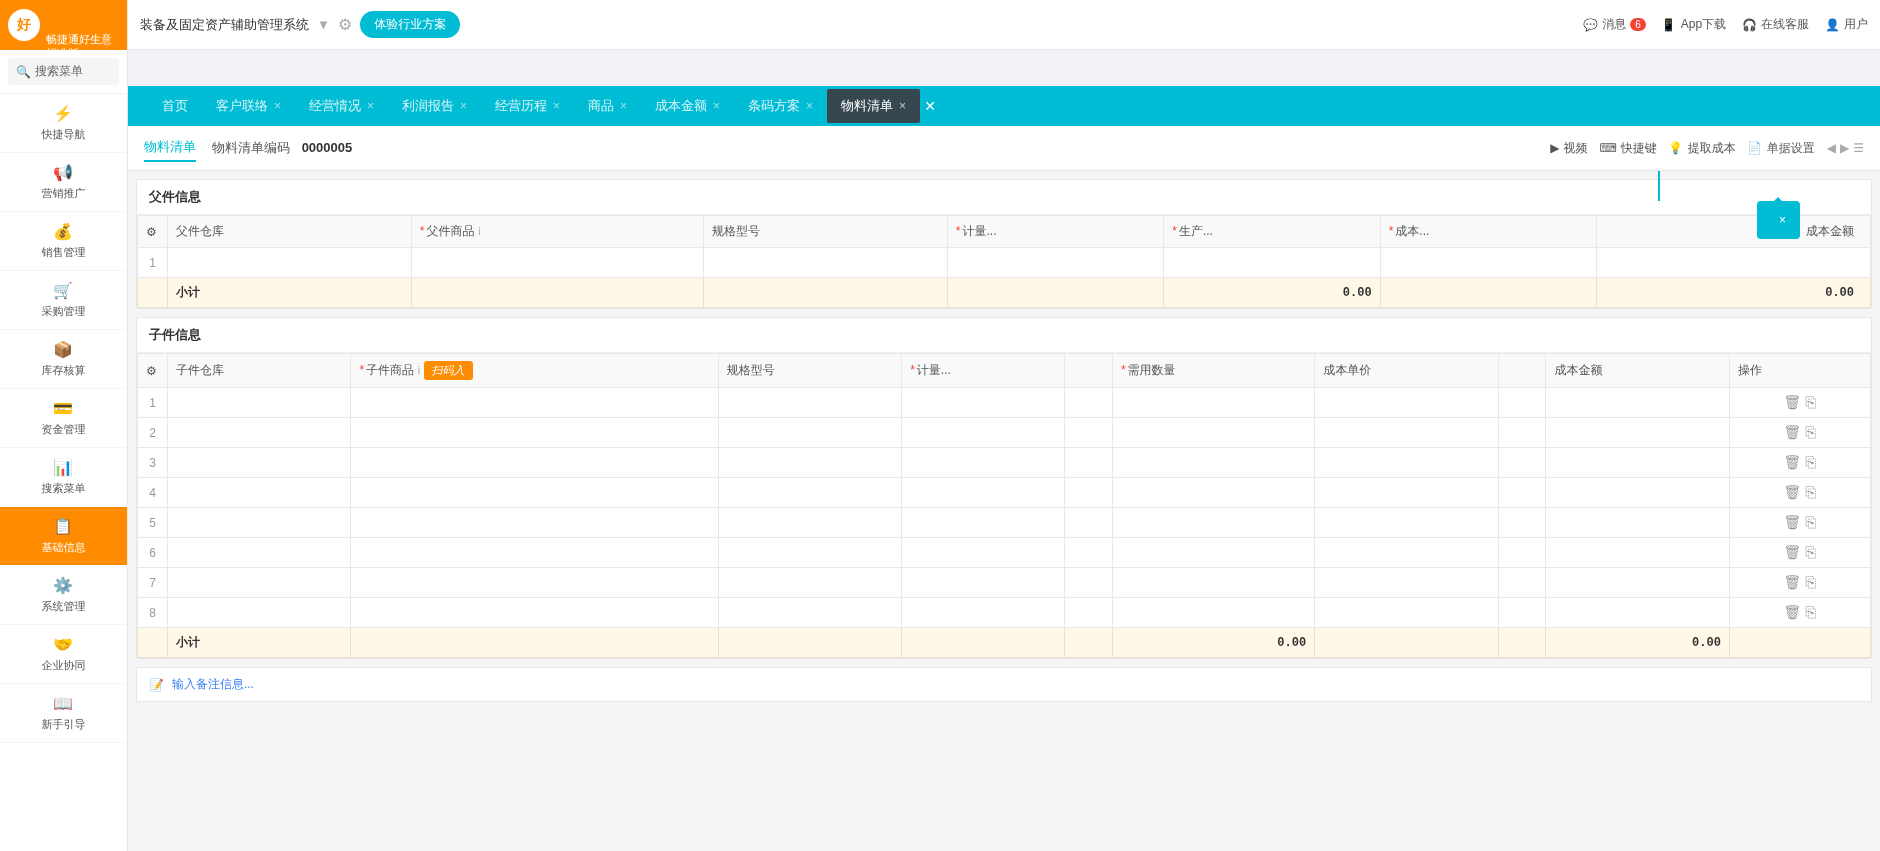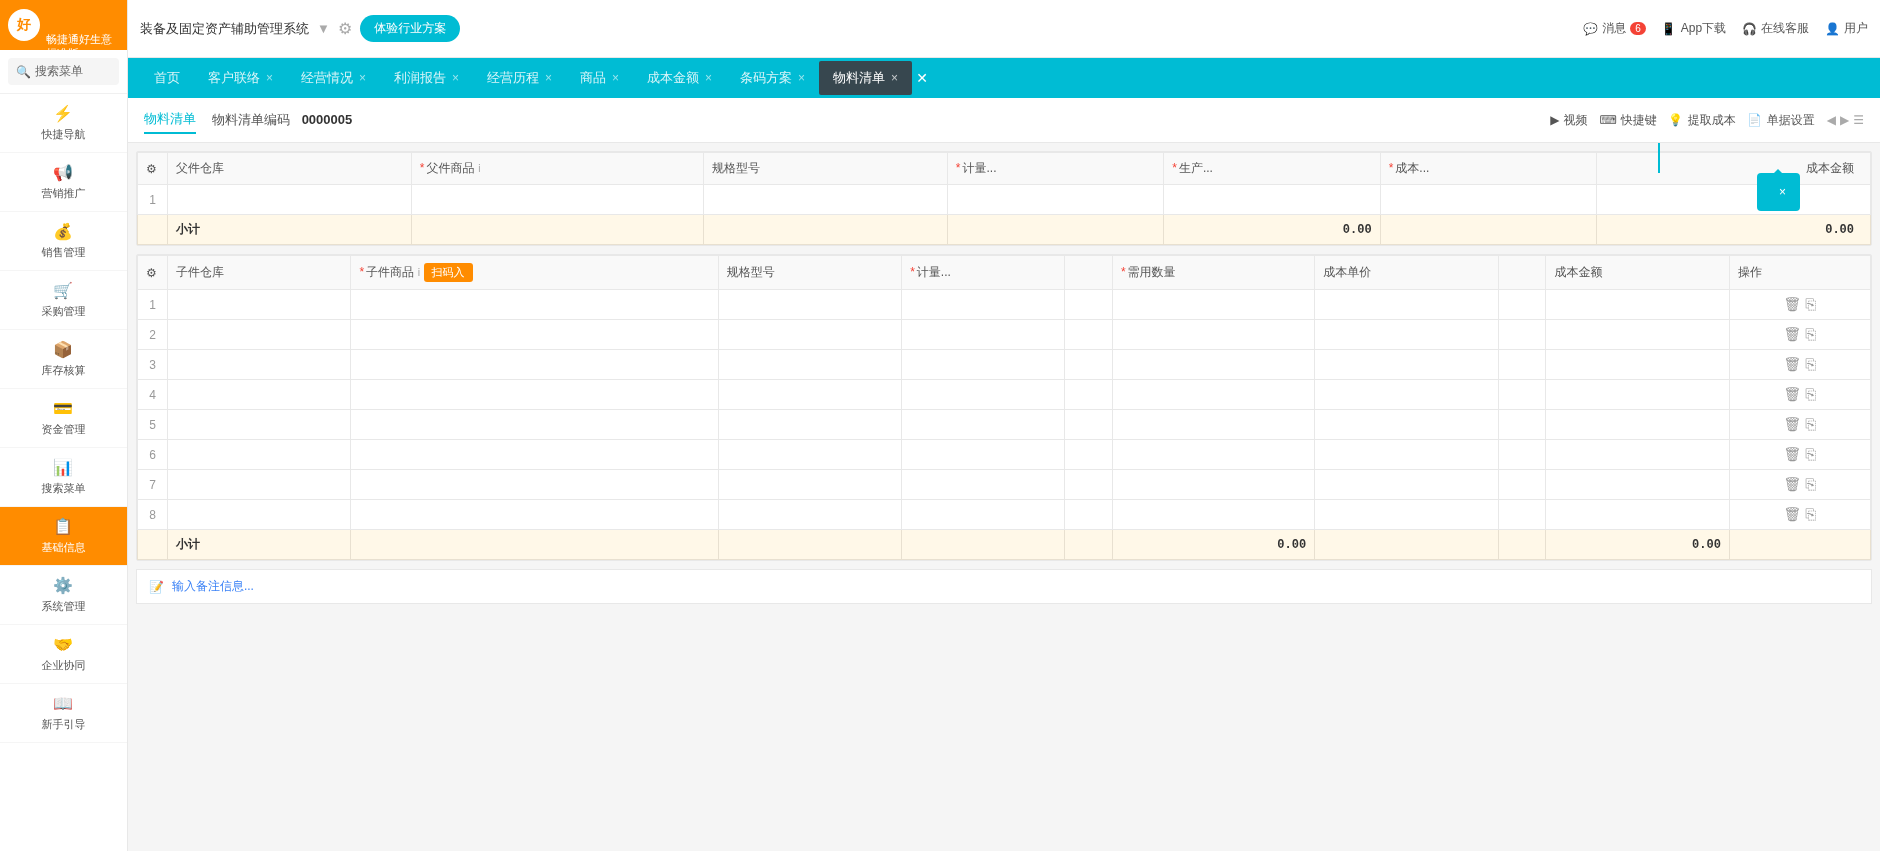--- a/index.html
+++ b/index.html
@@ -13,30 +13,30 @@
     .sidebar-search { padding: 8px; border-bottom: 1px solid #f0f0f0; }
     .sidebar-search-btn { width: 100%; background: #f5f5f5; border: none; border-radius: 4px; padding: 5px 8px; font-size: 12px; color: #666; cursor: pointer; display: flex; align-items: center; gap: 4px; }
     .sidebar-item { padding: 10px 8px; display: flex; flex-direction: column; align-items: center; gap: 4px; cursor: pointer; color: #555; font-size: 11px; border-bottom: 1px solid #f5f5f5; }
     .sidebar-item.active { background: #ff8c00; color: #fff; }
     .sidebar-item-icon { font-size: 16px; }
 
     
     .main { flex: 1; display: flex; flex-direction: column; overflow: hidden; }
 
     
-    .topbar { height: 58px; background: #fff; display: flex; align-items: center; justify-content: space-between; padding: 0 12px; border-bottom: 1px solid #e8e8e8; }
+    .topbar { height: 50px; background: #fff; display: flex; align-items: center; justify-content: space-between; padding: 0 12px; border-bottom: 1px solid #e8e8e8; }
     .topbar-left { display: flex; align-items: center; gap: 8px; color: #555; font-size: 13px; }
     .topbar-system { font-size: 13px; color: #333; }
     .topbar-btn { background: #00bcd4; color: #fff; border: none; border-radius: 15px; padding: 5px 14px; font-size: 12px; cursor: pointer; }
     .topbar-right { display: flex; align-items: center; gap: 16px; color: #555; font-size: 12px; }
     .topbar-right-item { display: flex; align-items: center; gap: 4px; cursor: pointer; }
     .badge { background: #f44336; color: #fff; border-radius: 8px; padding: 1px 5px; font-size: 10px; }
 
     
-    .nav-tabs { background: #00bcd4; display: flex; align-items: center; height: 40px; padding: 0 12px; overflow-x: auto; flex-shrink: 0; }
+    .nav-tabs { background: #00bcd4; display: flex; align-items: center; height: 40px; padding: 0 20px; overflow-x: auto; flex-shrink: 0; margin-top: 36px; }
     .nav-tab { padding: 8px 14px; color: rgba(255,255,255,0.85); font-size: 13px; cursor: pointer; white-space: nowrap; display: flex; align-items: center; gap: 6px; }
     .nav-tab.active { background: #37474f; color: #fff; border-radius: 2px; }
     .nav-tab-close { font-size: 12px; opacity: 0.7; }
     .nav-close-all { color: #fff; margin-left: 4px; cursor: pointer; font-size: 14px; }
 
     
     .content { flex: 1; background: #f5f5f5; overflow-y: auto; padding: 0; }
 
     
     .sub-header { background: #fff; padding: 8px 16px; display: flex; align-items: center; justify-content: space-between; border-bottom: 1px solid #e8e8e8; }
@@ -52,21 +52,21 @@
 
     
     .data-table { width: 100%; border-collapse: collapse; font-size: 12px; }
     .data-table th { background: #f9f9f9; border: 1px solid #e8e8e8; padding: 7px 8px; text-align: left; color: #555; white-space: nowrap; font-weight: normal; }
     .data-table td { border: 1px solid #e8e8e8; padding: 6px 8px; color: #333; min-height: 30px; height: 30px; }
     .data-table .row-num { color: #999; text-align: center; width: 30px; }
     .data-table .subtotal { background: #fff8e8; font-weight: bold; }
     .data-table .subtotal td { border-color: #e8e0d0; font-family: Liberation Mono, monospace; }
     .required { color: #f44336; margin-right: 2px; }
     .col-setting { text-align: center; width: 30px; cursor: pointer; }
-    .scan-btn { background: #ff8c00; color: #fff; border: none; border-radius: 3px; padding: 2px 8px; font-size: 11px; cursor: pointer; }
+    .scan-btn { background: #ff8c00; color: #fff; border: none; border-radius: 3px; padding: 2px 8px; font-size: 11px; cursor: pointer; font-style: italic; }
     .action-icons { display: flex; gap: 4px; justify-content: center; }
     .action-icon { cursor: pointer; color: #999; font-size: 14px; }
 
     
     .tooltip-popup { position: absolute; top: 135px; right: 150px; background: #00bcd4; color: #fff; padding: 10px 14px; border-radius: 4px; font-size: 12px; line-height: 1.5; z-index: 100; max-width: 200px; }
     .tooltip-popup::before { content: ''; position: absolute; top: -8px; left: 50%; transform: translateX(-50%); border: 4px solid transparent; border-bottom-color: #00bcd4; }
     .tooltip-close { float: right; cursor: pointer; margin-left: 8px; }
 
     .content-inner { position: relative; }
 
@@ -249,20 +249,21 @@
       <div style="position:relative;">
         <div style="position:absolute; top:0; right:220px; display:flex; flex-direction:column; align-items:center; z-index:99;">
           <div style="width:2px; height:30px; background:#00bcd4;"></div>
         </div>
         <div class="tooltip-popup" style="position:absolute; top:30px; right:80px;">
           <span class="tooltip-close" style="float:right; cursor:pointer;">×</span>
         </div>
       </div>
 
       <div class="section" style="margin-top:8px;">
+        <div class="section-title">父件信息</div>
         <table class="data-table">
           <thead>
             <tr>
               <th class="col-setting">⚙</th>
               <th>父件仓库</th>
               <th><span class="required">*</span>父件商品 <span class="info-icon">ℹ</span></th>
               <th>规格型号</th>
               <th><span class="required">*</span>计量...</th>
               <th><span class="required">*</span>生产...</th>
               <th><span class="required">*</span>成本...</th>
@@ -288,20 +289,21 @@
               <td></td>
               <td style="text-align:right; font-weight:bold;">0.00</td>
               <td></td>
               <td style="text-align:right; font-weight:bold; padding-right:16px;">0.00</td>
             </tr>
           </tbody>
         </table>
       </div>
 
       <div class="section">
+        <div class="section-title">子件信息</div>
         <table class="data-table">
           <thead>
             <tr>
               <th class="col-setting">⚙</th>
               <th>子件仓库</th>
               <th>
                 <span class="required">*</span>子件商品 <span class="info-icon">ℹ</span>
                 <button class="scan-btn">扫码入</button>
               </th>
               <th>规格型号</th>

